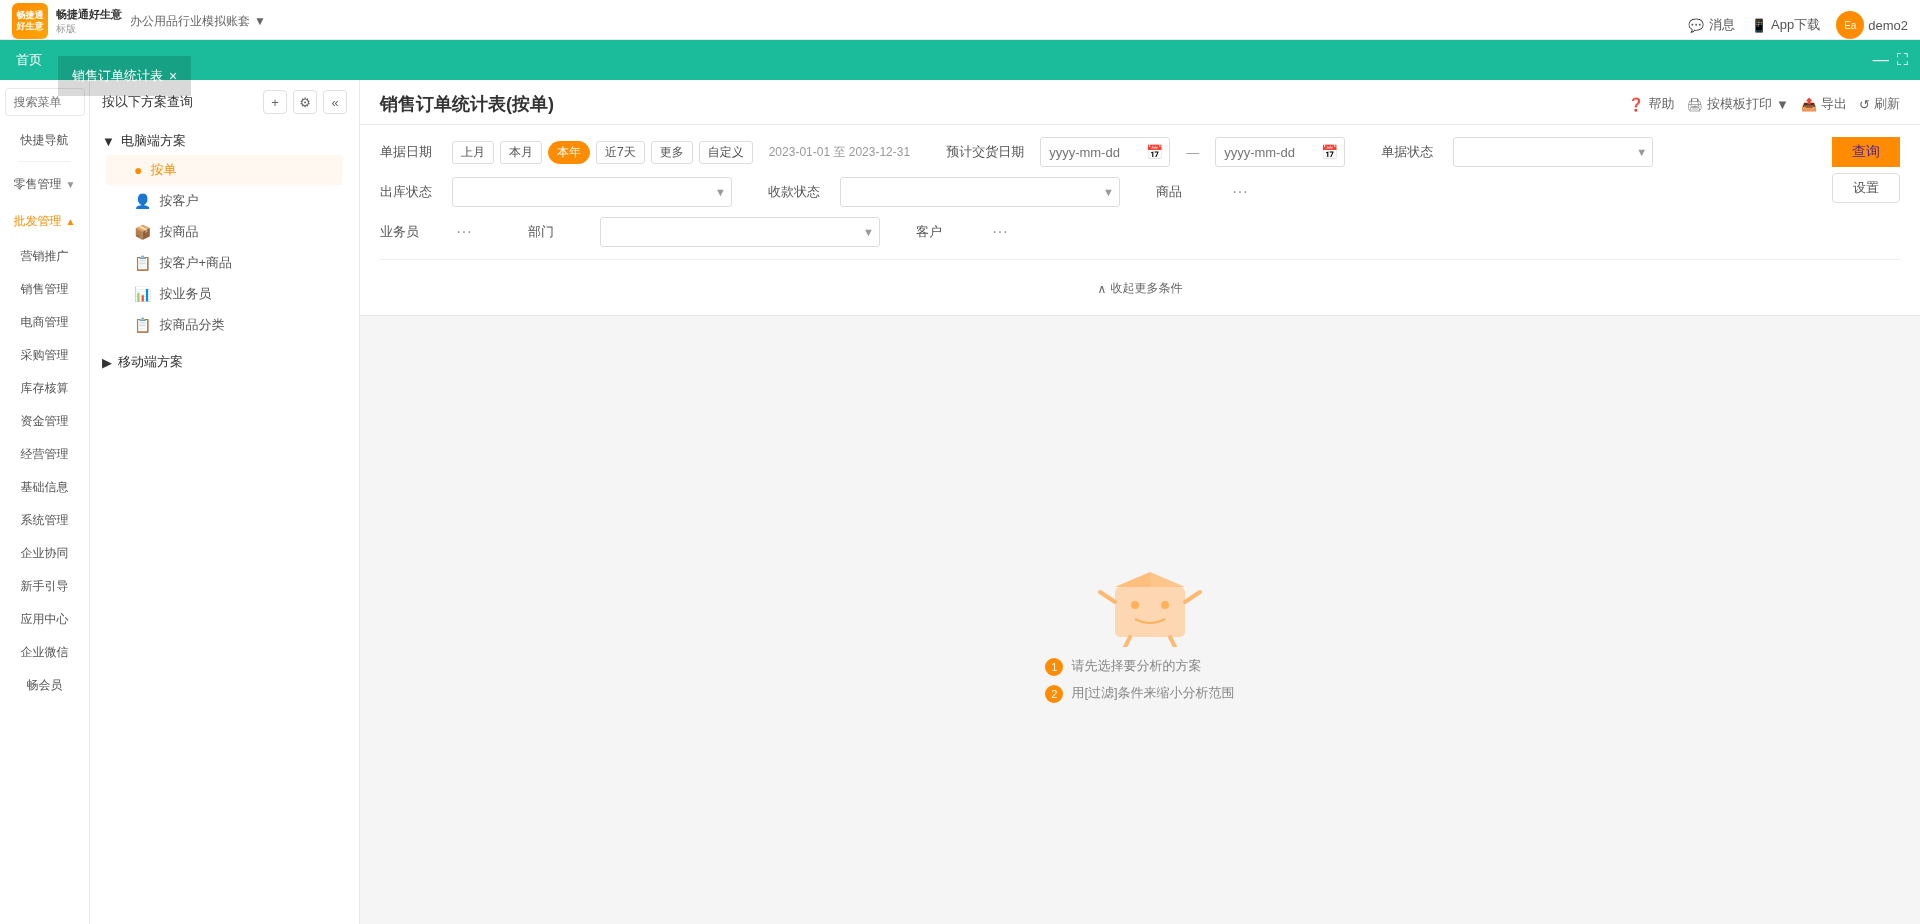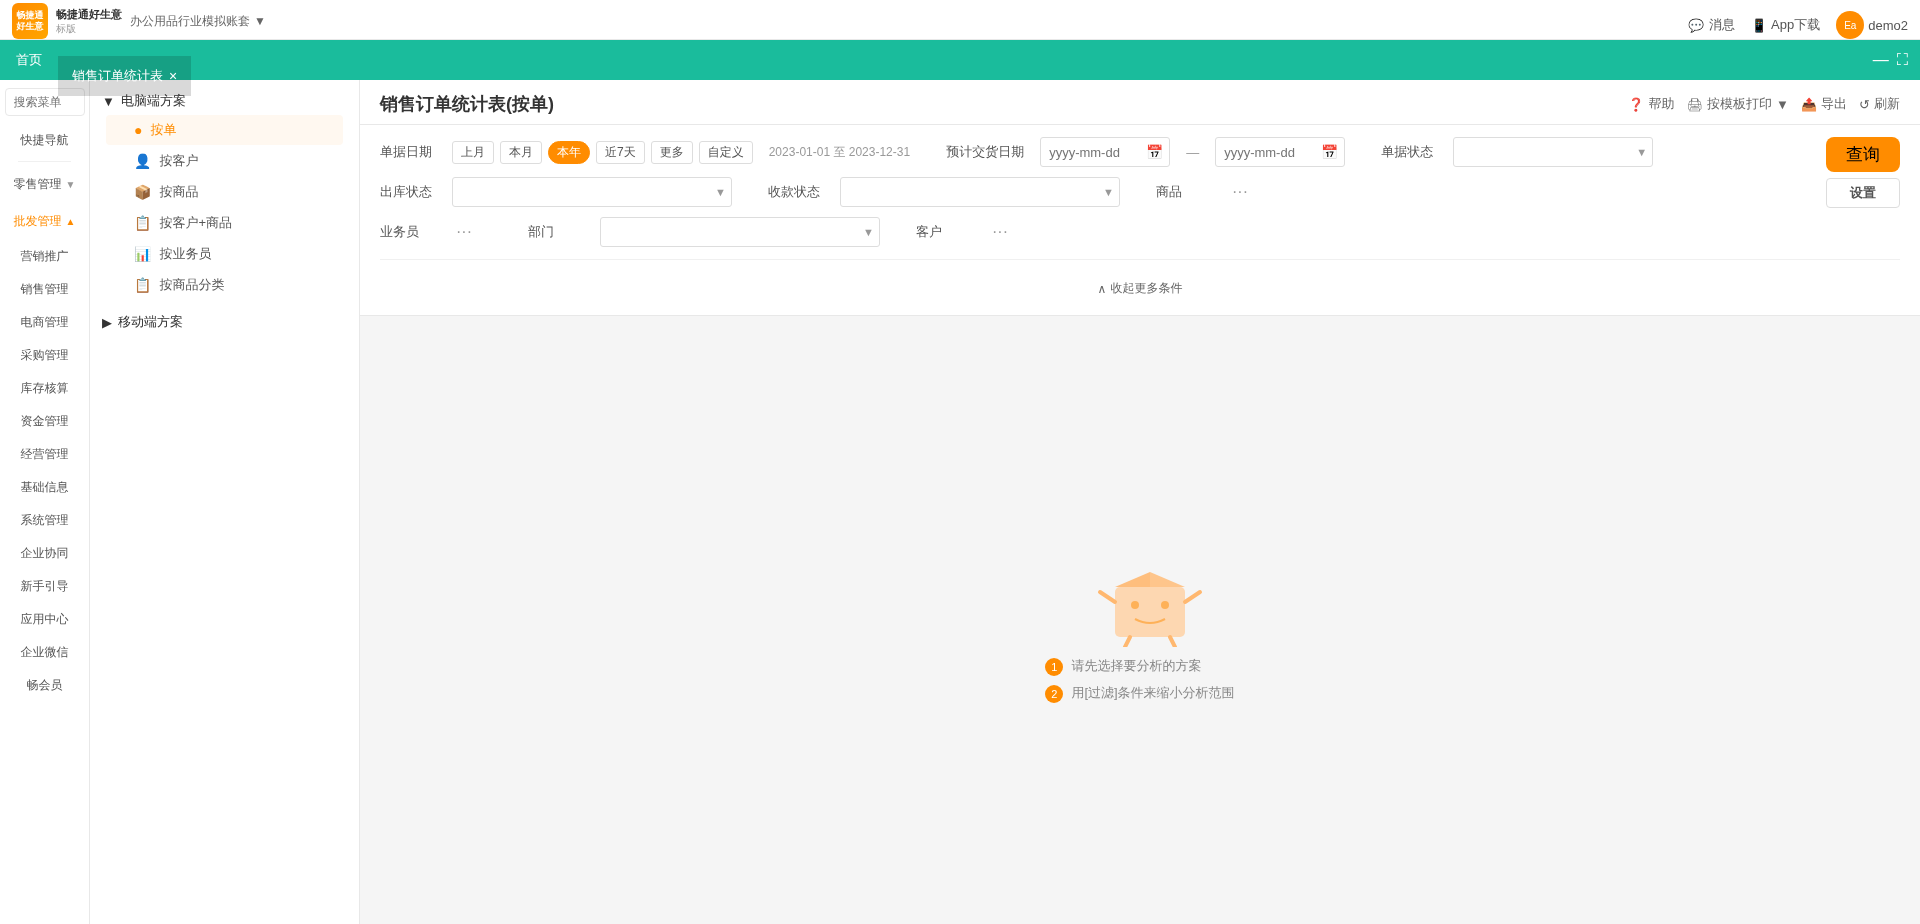--- a/index.html
+++ b/index.html
@@ -72,22 +72,22 @@
     .filter-select-wrapper .chevron { position: absolute; right: 6px; color: #999; font-size: 11px; pointer-events: none; }
     .filter-date-input { height: 30px; border: 1px solid #ddd; border-radius: 3px; padding: 0 30px 0 8px; font-size: 13px; color: #999; background: #fff; outline: none; width: 130px; }
     .date-input-wrapper { position: relative; display: inline-flex; align-items: center; }
     .date-input-wrapper .cal-icon { position: absolute; right: 6px; color: #ff8c00; font-size: 14px; pointer-events: none; }
     .filter-dash { color: #999; }
     .filter-dots { color: #999; font-size: 16px; cursor: pointer; margin-left: 4px; }
     .collapse-btn { display: flex; align-items: center; justify-content: center; padding: 6px 0; font-size: 12px; color: #666; cursor: pointer; gap: 4px; margin-top: 8px; }
 
     
     .action-section { display: flex; flex-direction: column; gap: 6px; margin-left: auto; flex-shrink: 0; }
-    .btn-query { background: #ff8c00; color: #000000; border: none; border-radius: 8px; padding: 6px 20px; font-size: 17px; cursor: pointer; white-space: nowrap; }
-    .btn-settings { background: #fff; color: #555; border: 1px solid #ddd; border-radius: 4px; padding: 5px 14px; font-size: 13px; cursor: pointer; white-space: nowrap; font-weight: bold; }
+    .btn-query { background: #ff8c00; color: #4c1d95; border: none; border-radius: 0; padding: 6px 20px; font-size: 14px; cursor: pointer; white-space: nowrap; }
+    .btn-settings { background: #fff; color: #555; border: 1px solid #ddd; border-radius: 4px; padding: 5px 14px; font-size: 13px; cursor: pointer; white-space: nowrap; }
 
     
     .main-content { flex: 1; display: flex; align-items: center; justify-content: center; background: #f5f5f5; overflow: auto; }
     .empty-state { display: flex; flex-direction: column; align-items: center; gap: 20px; }
     .empty-illustration { width: 100px; height: 100px; position: relative; }
     .empty-hints { display: flex; flex-direction: column; gap: 8px; }
     .empty-hint { display: flex; align-items: flex-start; gap: 8px; font-size: 13px; color: #888; }
     .hint-num { width: 18px; height: 18px; border-radius: 50%; background: #ff8c00; color: #fff; font-size: 11px; display: flex; align-items: center; justify-content: center; flex-shrink: 0; margin-top: 1px; }
   </style>
 </head>
@@ -193,20 +193,28 @@
       <span>企业微信</span>
     </div>
     <div class="sidebar-nav-item">
       <span>畅会员</span>
     </div>
   </div>
 
   <div class="content-area">
 
     <div class="left-panel">
+      <div class="left-panel-header">
+        <span>按以下方案查询</span>
+        <div class="left-panel-toolbar">
+          <button class="panel-icon-btn">+</button>
+          <button class="panel-icon-btn">⚙</button>
+          <button class="panel-icon-btn">«</button>
+        </div>
+      </div>
 
       <div class="tree-section">
         <div class="tree-group">
           <div class="tree-group-label">
             <span>▼</span>
             <span>电脑端方案</span>
           </div>
           <div class="tree-item active">
             <span class="item-icon">●</span>
             <span>按单</span>

